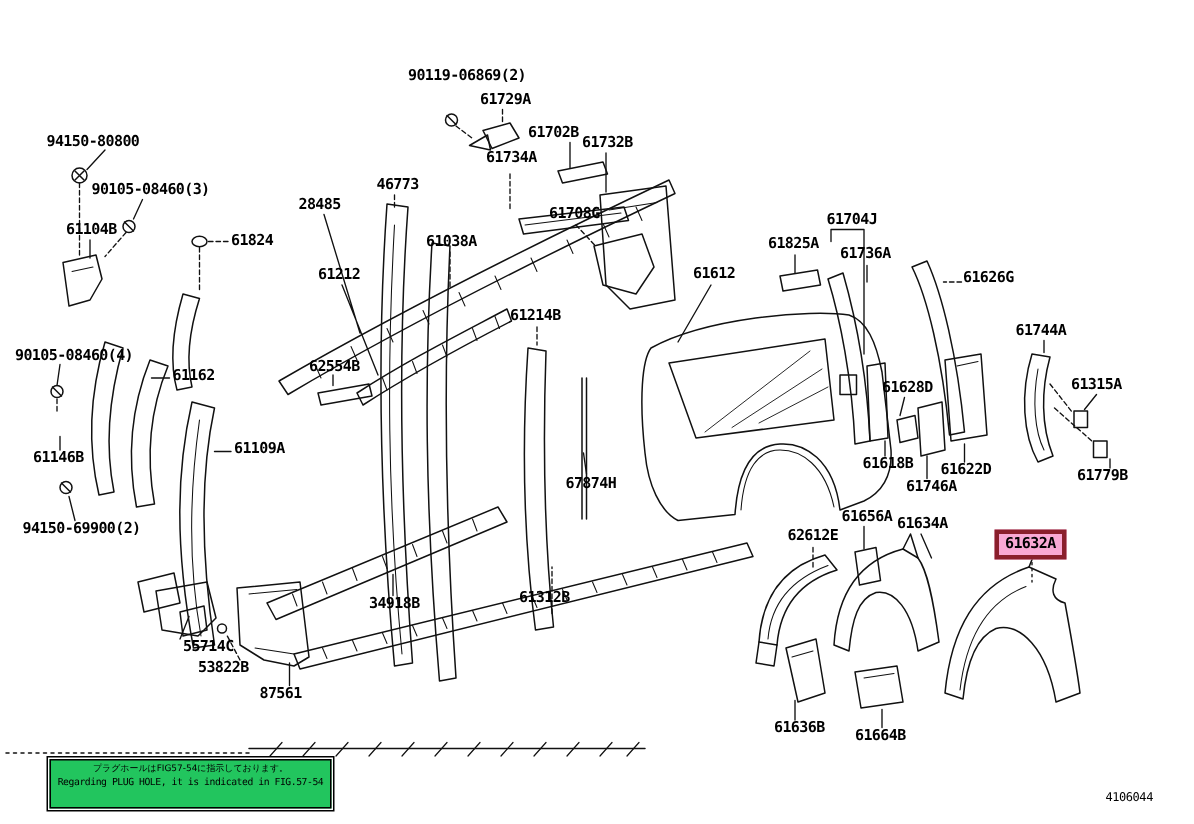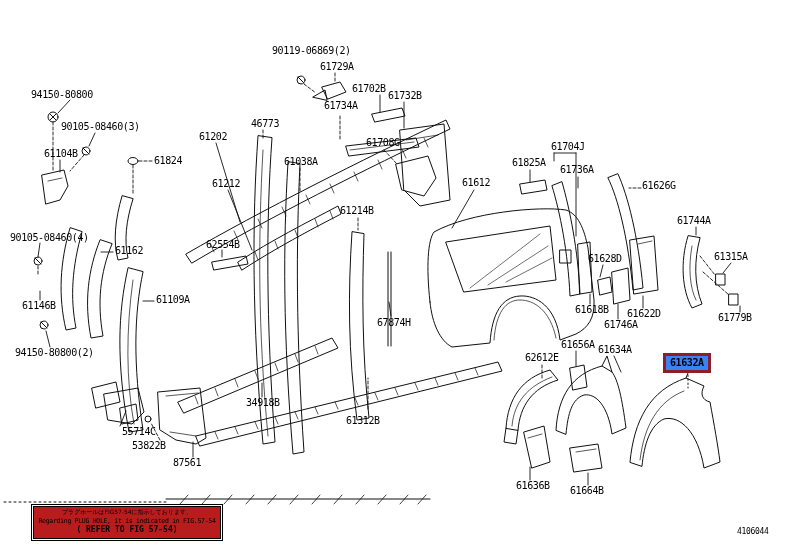--- a/index.html
+++ b/index.html
@@ -1,25 +1,25 @@
 <!DOCTYPE html>
 <html style="--hl-color: #8a1f2c;"><head>
 <meta charset="utf-8">
 <style>
   html,body{margin:0;padding:0;background:#fff;}
   .stage{position:relative;width:796px;height:549px;background:#fff;overflow:hidden;
          font-family:"DejaVu Sans Mono", monospace;}
   svg{position:absolute;left:0;top:0;}
-  .lbl{position:absolute;font-weight:normal;font-size:10px;line-height:10px;
+  .lbl{position:absolute;font-weight:bold;font-size:10px;line-height:10px;
        letter-spacing:-0.4px;color:#000;white-space:nowrap;}
   .hl-box{position:absolute;left:663px;top:353px;border:3px solid var(--hl-color,#8a1f2c);
-          background:#3b82f6;padding:2px 4px;font-weight:bold;font-size:10px;line-height:10px;
+          background:#f9a8d4;padding:2px 4px;font-weight:bold;font-size:10px;line-height:10px;
           letter-spacing:-0.4px;white-space:nowrap;}
   .note{position:absolute;left:33px;top:506px;width:186px;height:30px;border:1px solid #000;
-        outline:1px solid #000;outline-offset:1px;background:#b91c1c;text-align:center;
+        outline:1px solid #000;outline-offset:1px;background:#22c55e;text-align:center;
         padding-top:1px;}
   .note .jp{font-size:7px;line-height:9px;font-family:"DejaVu Sans",sans-serif;transform:scale(.85);transform-origin:center;}
   .note .en{font-size:6.5px;line-height:8px;letter-spacing:-0.3px;}
   .note .ref{font-size:8px;line-height:10px;font-weight:bold;}
   .code{position:absolute;left:737px;top:527px;font-size:8px;letter-spacing:-0.3px;}
 </style>
 </head>
 <body>
 
 <div class="stage">
@@ -153,43 +153,43 @@
       <path d="M570 448 L598 444 L602 468 L574 472 Z"></path>
           <path stroke-width="0.7" d="M576 452 L596 449"></path>
     </g>
   </g>
 </svg>
 
 <div class="lbl" style="left:31px;top:90px">94150-80800</div>
 <div class="lbl" style="left:61px;top:122px">90105-08460(3)</div>
 <div class="lbl" style="left:44px;top:149px">61104B</div>
 <div class="lbl" style="left:154px;top:156px">61824</div>
-<div class="lbl" style="left:199px;top:132px">61202</div>
+<div class="lbl" style="left:199px;top:132px">28485</div>
 <div class="lbl" style="left:212px;top:179px">61212</div>
 <div class="lbl" style="left:251px;top:119px">46773</div>
 <div class="lbl" style="left:272px;top:46px">90119-06869(2)</div>
 <div class="lbl" style="left:320px;top:62px">61729A</div>
 <div class="lbl" style="left:324px;top:101px">61734A</div>
 <div class="lbl" style="left:352px;top:84px">61702B</div>
 <div class="lbl" style="left:388px;top:91px">61732B</div>
 <div class="lbl" style="left:366px;top:138px">61708G</div>
 <div class="lbl" style="left:284px;top:157px">61038A</div>
 <div class="lbl" style="left:340px;top:206px">61214B</div>
 <div class="lbl" style="left:206px;top:240px">62554B</div>
 <div class="lbl" style="left:10px;top:233px">90105-08460(4)</div>
 <div class="lbl" style="left:115px;top:246px">61162</div>
 <div class="lbl" style="left:156px;top:295px">61109A</div>
 <div class="lbl" style="left:22px;top:301px">61146B</div>
-<div class="lbl" style="left:15px;top:348px">94150-80800(2)</div>
+<div class="lbl" style="left:15px;top:348px">94150-69900(2)</div>
 <div class="lbl" style="left:122px;top:427px">55714C</div>
 <div class="lbl" style="left:132px;top:441px">53822B</div>
 <div class="lbl" style="left:173px;top:458px">87561</div>
 <div class="lbl" style="left:246px;top:398px">34918B</div>
 <div class="lbl" style="left:377px;top:318px">67874H</div>
-<div class="lbl" style="left:346px;top:416px">61312B</div>
+<div class="lbl" style="left:346px;top:394px">61312B</div>
 <div class="lbl" style="left:462px;top:178px">61612</div>
 <div class="lbl" style="left:512px;top:158px">61825A</div>
 <div class="lbl" style="left:551px;top:142px">61704J</div>
 <div class="lbl" style="left:560px;top:165px">61736A</div>
 <div class="lbl" style="left:642px;top:181px">61626G</div>
 <div class="lbl" style="left:677px;top:216px">61744A</div>
 <div class="lbl" style="left:714px;top:252px">61315A</div>
 <div class="lbl" style="left:718px;top:313px">61779B</div>
 <div class="lbl" style="left:588px;top:254px">61628D</div>
 <div class="lbl" style="left:575px;top:305px">61618B</div>
@@ -199,18 +199,17 @@
 <div class="lbl" style="left:598px;top:345px">61634A</div>
 <div class="lbl" style="left:525px;top:353px">62612E</div>
 <div class="lbl" style="left:516px;top:481px">61636B</div>
 <div class="lbl" style="left:570px;top:486px">61664B</div>
 
 <div class="hl-box">61632A</div>
 
 <div class="note">
   <div class="jp">プラグホールはFIG57-54に指示しております。</div>
   <div class="en">Regarding PLUG HOLE, it is indicated in FIG.57-54</div>
-  <div class="ref">( REFER TO FIG 57-54)</div>
 </div>
 
 <div class="code">4106044</div>
 
 </div>
 
 </body></html>

